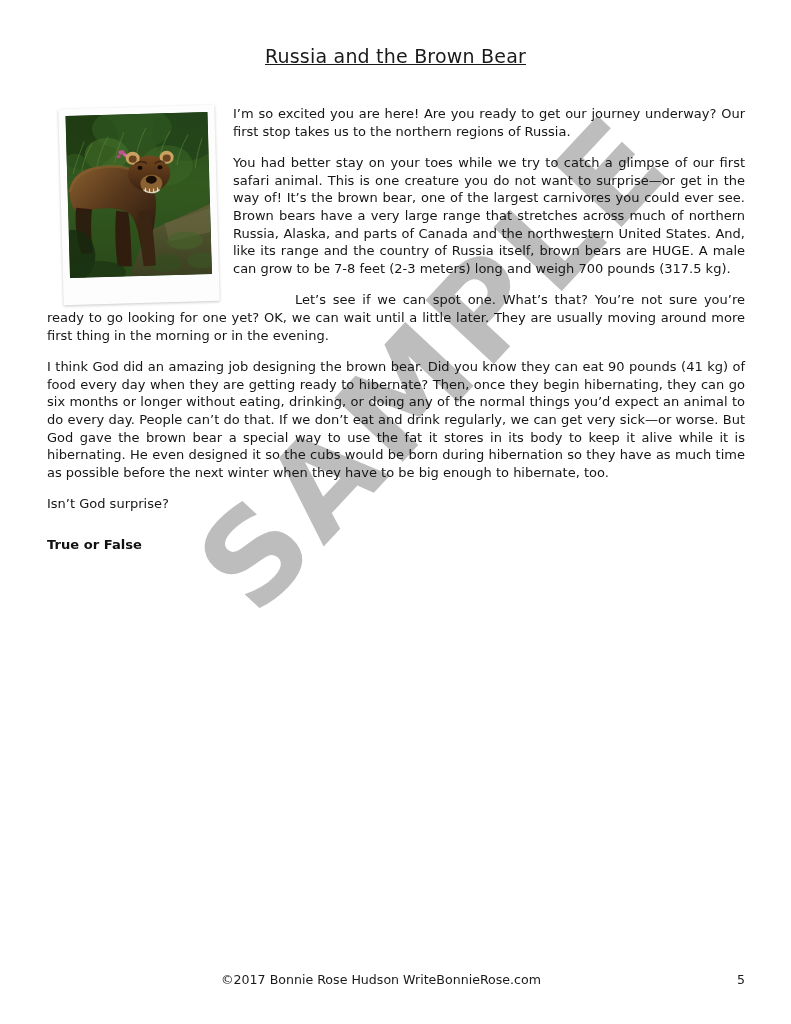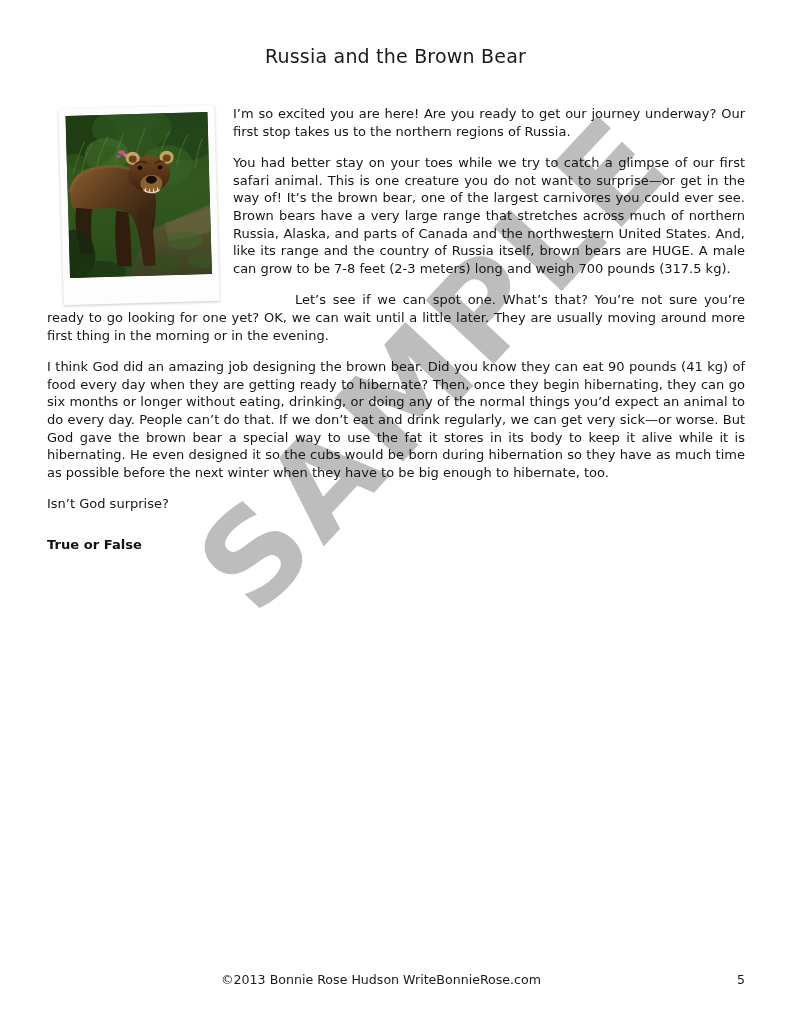--- a/index.html
+++ b/index.html
@@ -50,20 +50,21 @@
     position: absolute;
     left: 0;
     top: 45px;
     width: 791px;
     text-align: center;
     font-size: 19px;
     font-weight: normal;
     color: #1a1a1a;
     letter-spacing: 0.2px;
     z-index: 10;
+    text-decoration: underline;
   }
 
   
   .content {
     position: absolute;
     left: 47px;
     top: 105px;
     width: 698px;
     z-index: 10;
   }
@@ -277,18 +278,18 @@
     <p class="body">Isn’t God surprise?</p>
 
     <div class="spacer-md"></div>
 
     <div class="section-head">True or False</div>
 
   </div>
 
   <div class="footer">
     <div class="footer-inner">
-      <span class="footer-credit">©2013 Bonnie Rose Hudson WriteBonnieRose.com</span>
+      <span class="footer-credit">©2017 Bonnie Rose Hudson WriteBonnieRose.com</span>
       <span class="footer-page">5</span>
     </div>
   </div>
 
 </div>
 
 </body></html>

